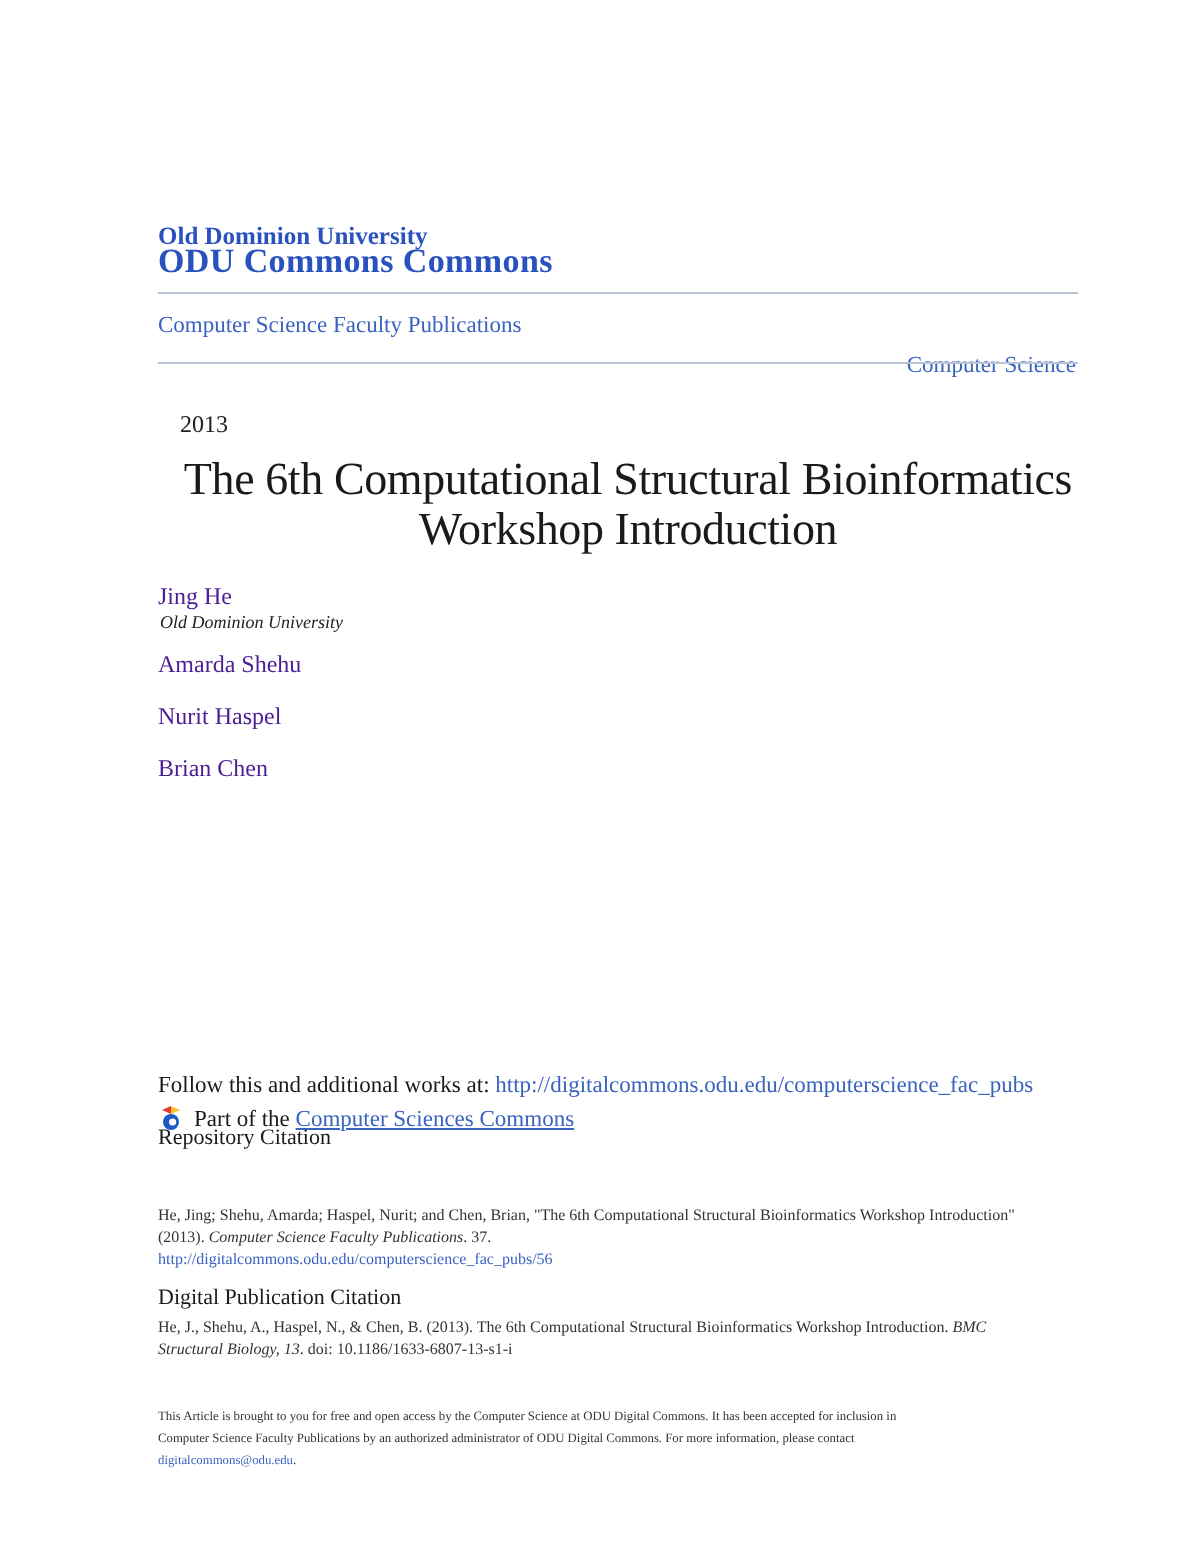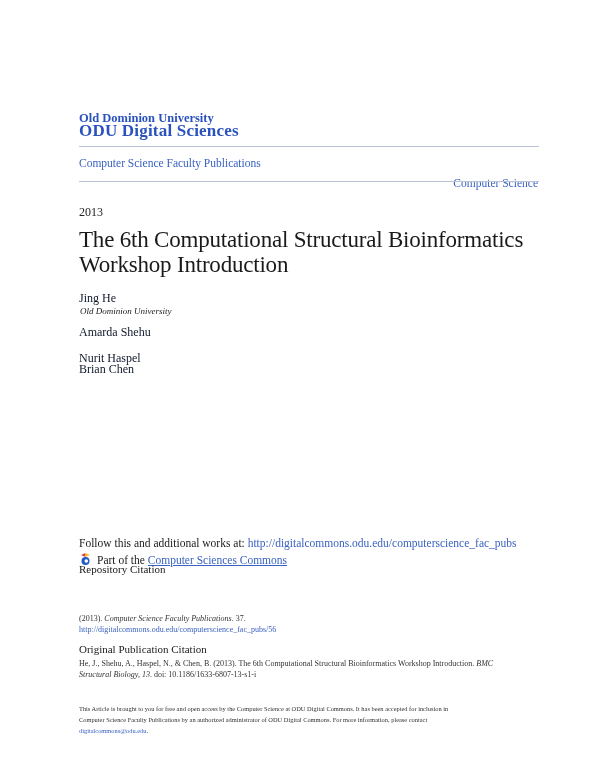--- a/index.html
+++ b/index.html
@@ -4,76 +4,76 @@
   <style>
     html, body { margin: 0; padding: 0; background: #ffffff; }
     body { width: 600px; height: 776px; position: relative; overflow: hidden;
            font-family: "Liberation Serif", "DejaVu Serif", serif; color: #1a1a1a; }
     .abs { position: absolute; }
     .univ { left: 79px; top: 111px; font-size: 12.5px; font-weight: bold; color: #2a52be; }
     .repo { left: 79px; top: 121px; font-size: 17px; font-weight: bold; color: #2a52be; letter-spacing: 0.2px; }
     .rule { left: 79px; width: 460px; height: 1px; background: #b8c4d6; }
     .nav-left { left: 79px; top: 157px; font-size: 11.5px; color: #3a62c0; }
     .nav-right { right: 62px; top: 157px; font-size: 11.5px; color: #3a62c0; margin-top: 20px; }
-    .year { left: 79px; top: 205px; font-size: 12px; color: #222; }
-    .title { left: 79px; top: 227px; font-size: 23px; line-height: 25px; color: #1a1a1a; width: 470px; letter-spacing: -0.2px; }
-    .author { left: 79px; font-size: 12px; color: #0f172a; }
+    .year { left: 90px; top: 205px; font-size: 12px; color: #222; }
+    .title { left: 79px; top: 227px; font-size: 23px; line-height: 25px; color: #1a1a1a; width: 470px; letter-spacing: -0.2px; text-align: center; }
+    .author { left: 79px; font-size: 12px; color: #4c1d95; }
     .affil { left: 80px; top: 306px; font-size: 9px; font-style: italic; color: #222; }
     .follow { left: 79px; top: 537px; font-size: 11.5px; color: #1a1a1a; }
     .link { color: #3a62c0; }
     .ulink { color: #3a62c0; text-decoration: underline; font-family: Liberation Serif, serif; }
     .partof { left: 79px; top: 553px; font-size: 11.5px; color: #1a1a1a; display: flex; align-items: flex-end; }
     .bp-icon { width: 13px; height: 13px; margin-right: 5px; position: relative; }
     .sect-h { left: 79px; font-size: 11px; color: #1a1a1a; }
     .cite { left: 79px; font-size: 8px; line-height: 11px; color: #333; width: 460px; }
     .foot { left: 79px; top: 703px; font-size: 6.4px; line-height: 11px; color: #333; width: 460px; }
   </style>
 </head>
 <body>
 
 <div class="abs univ">Old Dominion University</div>
-<div class="abs repo">ODU Digital Sciences</div>
+<div class="abs repo">ODU Commons Commons</div>
 <div class="abs rule" style="top:146px"></div>
 <div class="abs nav-left">Computer Science Faculty Publications</div>
 <div class="abs nav-right">Computer Science</div>
 <div class="abs rule" style="top:181px"></div>
 
 <div class="abs year">2013</div>
 <div class="abs title">The 6th Computational Structural Bioinformatics Workshop Introduction</div>
 
 <div class="abs author" style="top:291px">Jing He</div>
 <div class="abs affil">Old Dominion University</div>
 <div class="abs author" style="top:325px">Amarda Shehu</div>
 <div class="abs author" style="top:351px">Nurit Haspel</div>
-<div class="abs author" style="top:362px">Brian Chen</div>
+<div class="abs author" style="top:377px">Brian Chen</div>
 
 <div class="abs follow">
   <span>Follow this and additional works at: </span><span class="link">http://digitalcommons.odu.edu/computerscience_fac_pubs</span>
 </div>
 
 <div class="abs partof">
   <span class="bp-icon">
     <svg width="13" height="13" viewBox="0 0 13 13">
       <path d="M2 2 L6.5 0 L6.5 4 Z" fill="#e53935"></path>
       <path d="M6.5 0 L11 2 L6.5 4 Z" fill="#fbc02d"></path>
       <circle cx="6.5" cy="8" r="4" fill="#1e5bc6"></circle>
       <circle cx="7.3" cy="8" r="1.8" fill="#ffffff"></circle>
     </svg>
   </span>
   <span>Part of the </span>&nbsp;<span class="ulink">Computer Sciences Commons</span>
 </div>
 
 <div class="abs sect-h" style="top:563px">Repository Citation</div>
 <div class="abs cite" style="top:602px">
-  <br>
+  <span>He, Jing; Shehu, Amarda; Haspel, Nurit; and Chen, Brian, "The 6th Computational Structural Bioinformatics Workshop Introduction"</span><br>
   <span>(2013). </span><i>Computer Science Faculty Publications</i><span>. 37.</span><br>
   <span class="link">http://digitalcommons.odu.edu/computerscience_fac_pubs/56</span>
 </div>
 
-<div class="abs sect-h" style="top:643px">Original Publication Citation</div>
+<div class="abs sect-h" style="top:643px">Digital Publication Citation</div>
 <div class="abs cite" style="top:658px">
   <span>He, J., Shehu, A., Haspel, N., &amp; Chen, B. (2013). The 6th Computational Structural Bioinformatics Workshop Introduction. </span><i>BMC</i><br>
   <i>Structural Biology, 13</i><span>. doi: 10.1186/1633-6807-13-s1-i</span>
 </div>
 
 <div class="abs foot">
   <span>This Article is brought to you for free and open access by the Computer Science at ODU Digital Commons. It has been accepted for inclusion in</span><br>
   <span>Computer Science Faculty Publications by an authorized administrator of ODU Digital Commons. For more information, please contact</span><br>
   <span class="link">digitalcommons@odu.edu</span><span>.</span>
 </div>

